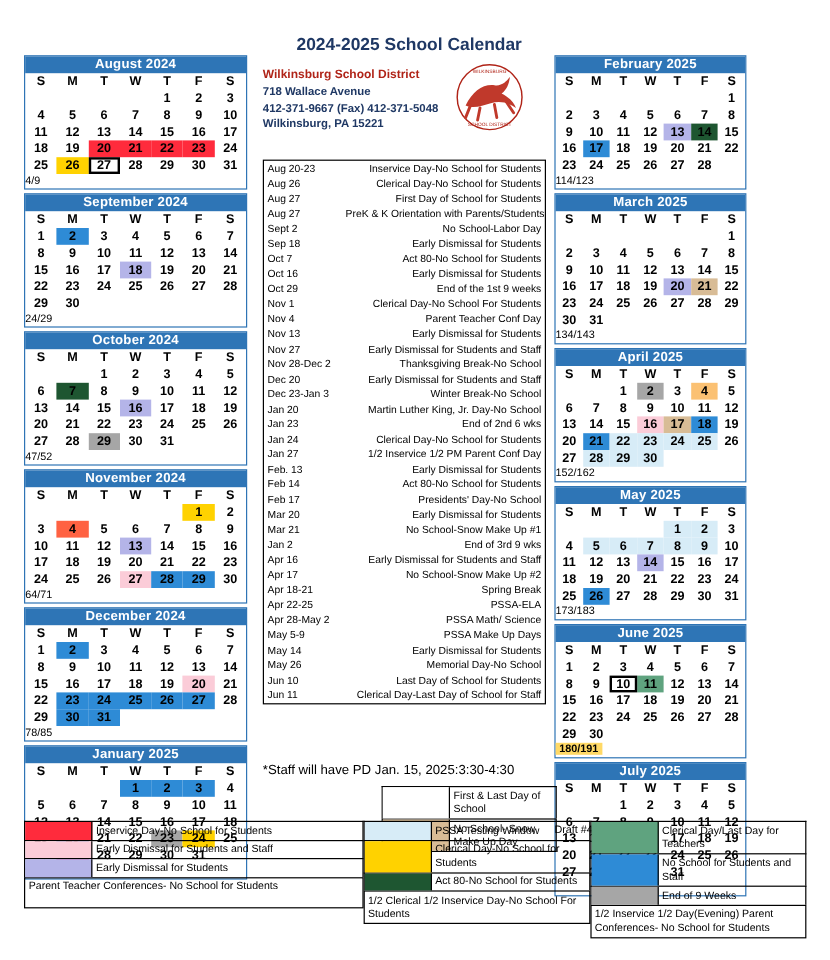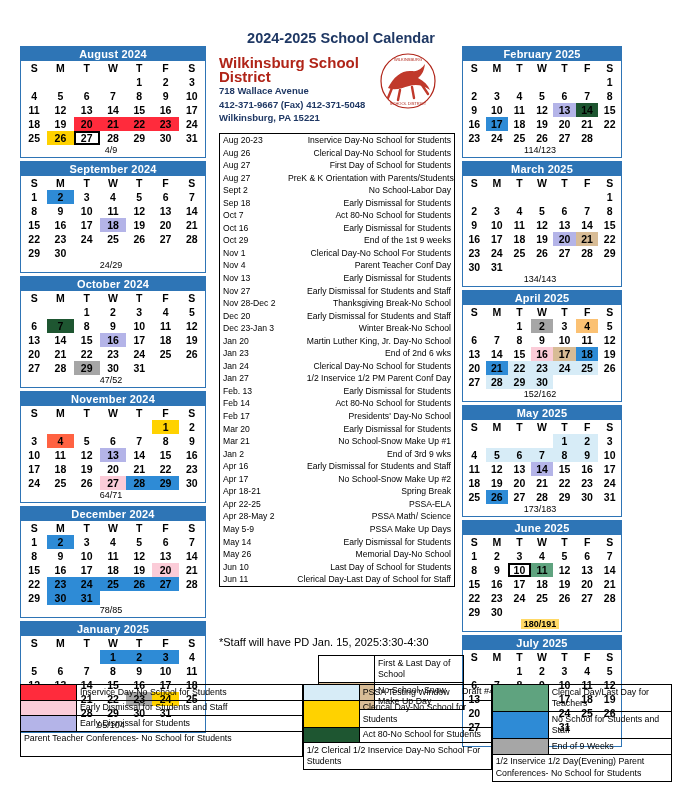--- a/index.html
+++ b/index.html
@@ -21,21 +21,21 @@
     background: #2e75b6; color: #ffffff; text-align: center;
     font-weight: bold; font-size: 11px; line-height: 14px; height: 14px;
     letter-spacing: .2px;
   }
   table.cal { border-collapse: collapse; width: 100%; table-layout: fixed; }
   table.cal th, table.cal td {
     text-align: center; font-size: 10.5px; font-weight: bold; color: #000;
     height: 14px; padding: 0; line-height: 14px; border: 0;
   }
   table.cal th { font-size: 10.5px; }
-  .cal-foot { text-align: center; font-size: 9px; padding: 0 4px 1px 0; line-height: 11px; font-weight: normal; }
+  .cal-foot { text-align: left; font-size: 9px; padding: 0 4px 1px 0; line-height: 11px; font-weight: normal; }
   .cal-foot span.hl { background: #ffd966; padding: 0 3px; font-weight: bold; }
 
   
   .c-red     { background: #ff2b3c; color: #c00000; }
   .c-yellow  { background: #ffd200; }
   .c-blue    { background: #2e8bd6; }
   .c-purple  { background: #b4b4e8; }
   .c-dgreen  { background: #1e5631; color: #1e5631; }
   .c-gray    { background: #a6a6a6; }
   .c-salmon  { background: #ff6242; }
@@ -46,21 +46,21 @@
   .c-orange  { background: #fbc173; }
   .c-mgreen  { background: #5fa37f; color:#1e5631; }
   .c-box     { outline: 2px solid #000; outline-offset: -2px; }
 
   
   .main-title {
     position: absolute; left: 216px; top: 30px; width: 250px;
     text-align: center; color: #1f3864; font-weight: bold; font-size: 14.5px;
   }
   .district { position: absolute; left: 219px; top: 56px; width: 180px; }
-  .district .dname { color: #b02418; font-weight: bold; font-size: 15px; line-height: 14px; }
+  .district .dname { color: #b02418; font-weight: bold; font-size: 10px; line-height: 14px; }
   .district .dline { color: #1f3864; font-weight: bold; font-size: 9.5px; line-height: 13.5px; }
   .logo { position: absolute; left: 378px; top: 52px; width: 60px; height: 58px; }
 
   
   .events { position: absolute; left: 219px; top: 133px; width: 236px; border: 1.5px solid #000; background: #fff; }
   .ev-row { display: flex; font-size: 8.6px; line-height: 12.55px; height: 12.55px; color: #000; }
   .ev-date { width: 68px; padding-left: 3px; white-space: nowrap; overflow: hidden; }
   .ev-desc { flex: 1; text-align: right; padding-right: 3px; white-space: nowrap; overflow: hidden; }
   .pd-note { position: absolute; left: 219px; top: 636px; font-size: 11px; color: #000; }
   .draft-note { position: absolute; left: 462px; top: 686px; font-size: 9px; color: #000; }

